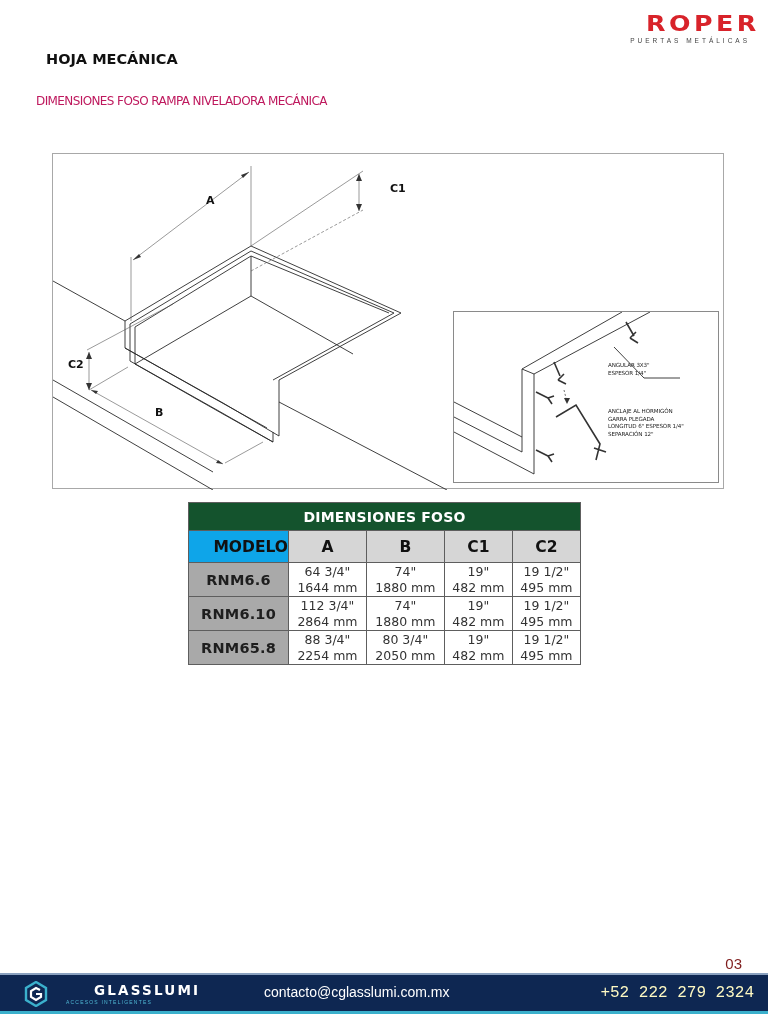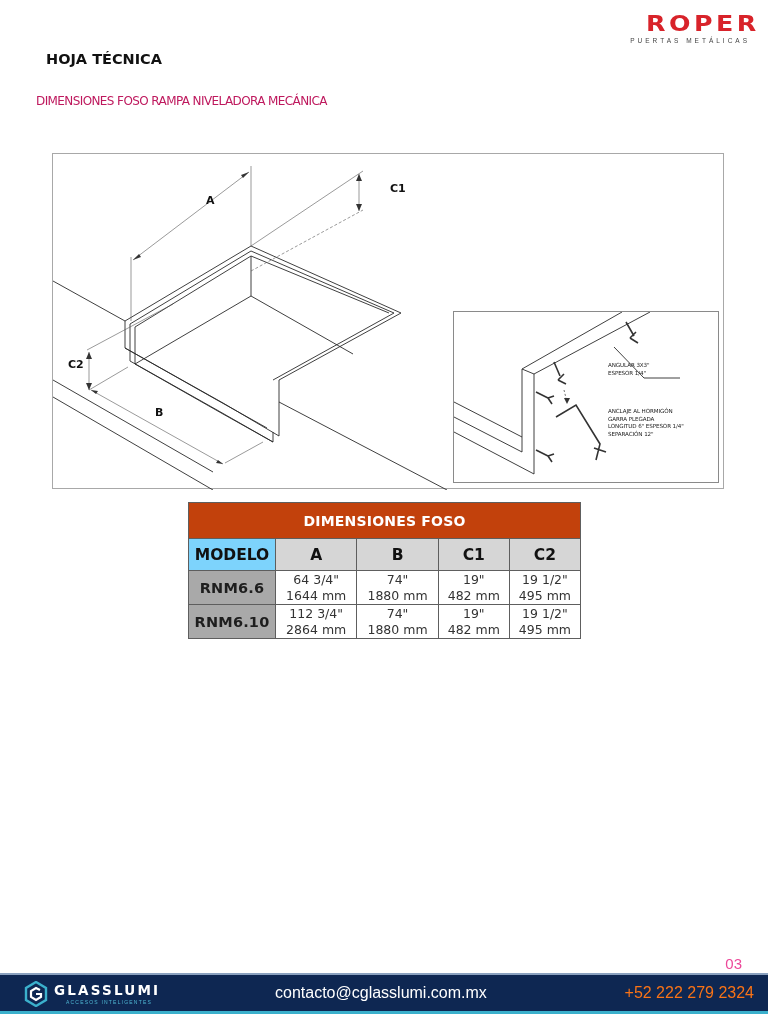--- a/index.html
+++ b/index.html
@@ -14,49 +14,49 @@
   .doc-subtitle { position: absolute; left: 36px; top: 94px; font-family: "DejaVu Sans", sans-serif; font-size: 12px; letter-spacing: -0.6px; color: #be185d; }
 
   .figure { position: absolute; left: 52px; top: 153px; width: 672px; height: 336px; border: 1px solid #a8a8a8; background: #fff; }
   .figure svg { position: absolute; left: 0; top: 0; }
   .inset { position: absolute; left: 400px; top: 157px; width: 266px; height: 172px; border: 1px solid #8a8a8a; background: #fff; overflow: hidden; }
   .lbl { position: absolute; font-family: "DejaVu Sans", sans-serif; font-weight: bold; font-size: 11px; color: #111; }
   .note { position: absolute; font-family: "DejaVu Sans", sans-serif; font-size: 5.6px; line-height: 7.6px; color: #222; white-space: nowrap; letter-spacing: -0.1px; }
 
   table.dims { position: absolute; left: 188px; top: 502px; width: 393px; border-collapse: collapse; font-family: "DejaVu Sans", sans-serif; }
   table.dims td, table.dims th { border: 1px solid #5e5e5e; text-align: center; }
-  .t-title { background: #c2410c; color: #ffffff; font-size: 14px; font-weight: bold; height: 36px; letter-spacing: 0.2px; }
+  .t-title { background: #14532d; color: #ffffff; font-size: 14px; font-weight: bold; height: 28px; letter-spacing: 0.2px; }
   .t-head th { background: #d6d6d6; color: #111; font-size: 15.5px; font-weight: bold; height: 32px; }
-  .t-head th.model-h { background: #7dd3fc; }
-  td.model { background: #a9a9a9; font-weight: bold; font-size: 14.5px; color: #1e1e1e; width: 87px; letter-spacing: 0.2px; }
+  .t-head th.model-h { background: #0ea5e9; text-align: right; }
+  td.model { background: #a9a9a9; font-weight: bold; font-size: 14.5px; color: #1e1e1e; width: 100px; letter-spacing: 0.2px; }
   td.val { background: #fff; font-size: 12.5px; line-height: 16px; color: #333; padding: 0 1px; white-space: nowrap; }
   td.val span { display: block; }
   table.dims tr.row { height: 34px; }
 
-  .page-num { position: absolute; right: 26px; top: 955px; font-family: "Liberation Sans", sans-serif; font-size: 15px; color: #ec4899; }
+  .page-num { position: absolute; right: 26px; top: 955px; font-family: "Liberation Sans", sans-serif; font-size: 15px; color: #7f1d1d; }
 
   .footer { position: absolute; left: 0; top: 975px; width: 768px; height: 39px; background: #0e2752; border-bottom: 3px solid #3bb0cc; }
   .footer-line-top { position: absolute; left: 0; top: 973px; width: 768px; height: 2px; background: #8aa1bf; }
   .f-logo { position: absolute; left: 24px; top: 6px; display: flex; align-items: center; }
   .f-logo-mark { width: 24px; height: 26px; }
   .f-logo-text { margin-left: 6px; }
-  .f-logo-name { color: #fff; font-family: "DejaVu Sans", sans-serif; font-weight: bold; font-size: 13.5px; letter-spacing: 2.2px; line-height: 15px; }
+  .f-logo-name { color: #fff; font-family: "DejaVu Sans", sans-serif; font-weight: bold; font-size: 13.5px; letter-spacing: 2.2px; line-height: 15px; margin-left: 40px; }
   .f-logo-sub { color: #4fb8d4; font-size: 5px; letter-spacing: 1.2px; margin-left: 12px; line-height: 8px; }
-  .f-email { position: absolute; left: 275px; top: 9px; color: #fff; font-family: "Liberation Sans", sans-serif; font-size: 16px; }
-  .f-phone { position: absolute; right: 14px; top: 9px; color: #f97316; font-family: Liberation Sans, sans-serif; font-size: 16px; }
+  .f-email { position: absolute; left: 264px; top: 9px; color: #fff; font-family: "Liberation Sans", sans-serif; font-size: 14px; }
+  .f-phone { position: absolute; right: 14px; top: 9px; color: #fef9c3; font-family: Liberation Mono, monospace; font-size: 16px; }
 </style>
 </head>
 <body>
 
 <div class="brand">
   <div class="brand-name">ROPER</div>
   <div class="brand-tag">PUERTAS METÁLICAS</div>
 </div>
 
-<div class="doc-title">HOJA TÉCNICA</div>
+<div class="doc-title">HOJA MECÁNICA</div>
 <div class="doc-subtitle">DIMENSIONES FOSO RAMPA NIVELADORA MECÁNICA</div>
 
 <div class="figure">
   <svg width="672" height="336" viewBox="0 0 672 336">
     <g fill="none" stroke="#2a2a2a" stroke-width="0.9">
 
       <line x1="0" y1="127" x2="72" y2="167"></line>
       <line x1="0" y1="226" x2="160" y2="318"></line>
       <line x1="0" y1="243" x2="160" y2="336"></line>
       <line x1="226" y1="248" x2="394" y2="336"></line>
@@ -183,20 +183,39 @@
         </td>
     <td class="val">
           <span>19"</span>
           <span>482 mm</span>
         </td>
     <td class="val">
           <span>19 1/2"</span>
           <span>495 mm</span>
         </td>
   </tr>
+  <tr class="row">
+    <td class="model">RNM65.8</td>
+    <td class="val">
+          <span>88 3/4"</span>
+          <span>2254 mm</span>
+        </td>
+    <td class="val">
+          <span>80 3/4"</span>
+          <span>2050 mm</span>
+        </td>
+    <td class="val">
+          <span>19"</span>
+          <span>482 mm</span>
+        </td>
+    <td class="val">
+          <span>19 1/2"</span>
+          <span>495 mm</span>
+        </td>
+  </tr>
 </tbody>
   </table>
 
 <div class="page-num">03</div>
 
 <div class="footer-line-top"></div>
 <div class="footer">
   <div class="f-logo">
     <svg class="f-logo-mark" viewBox="0 0 24 26">
       <polygon points="12,1 22,7 22,19 12,25 2,19 2,7" fill="none" stroke="#3bb0cc" stroke-width="2.4"></polygon>

